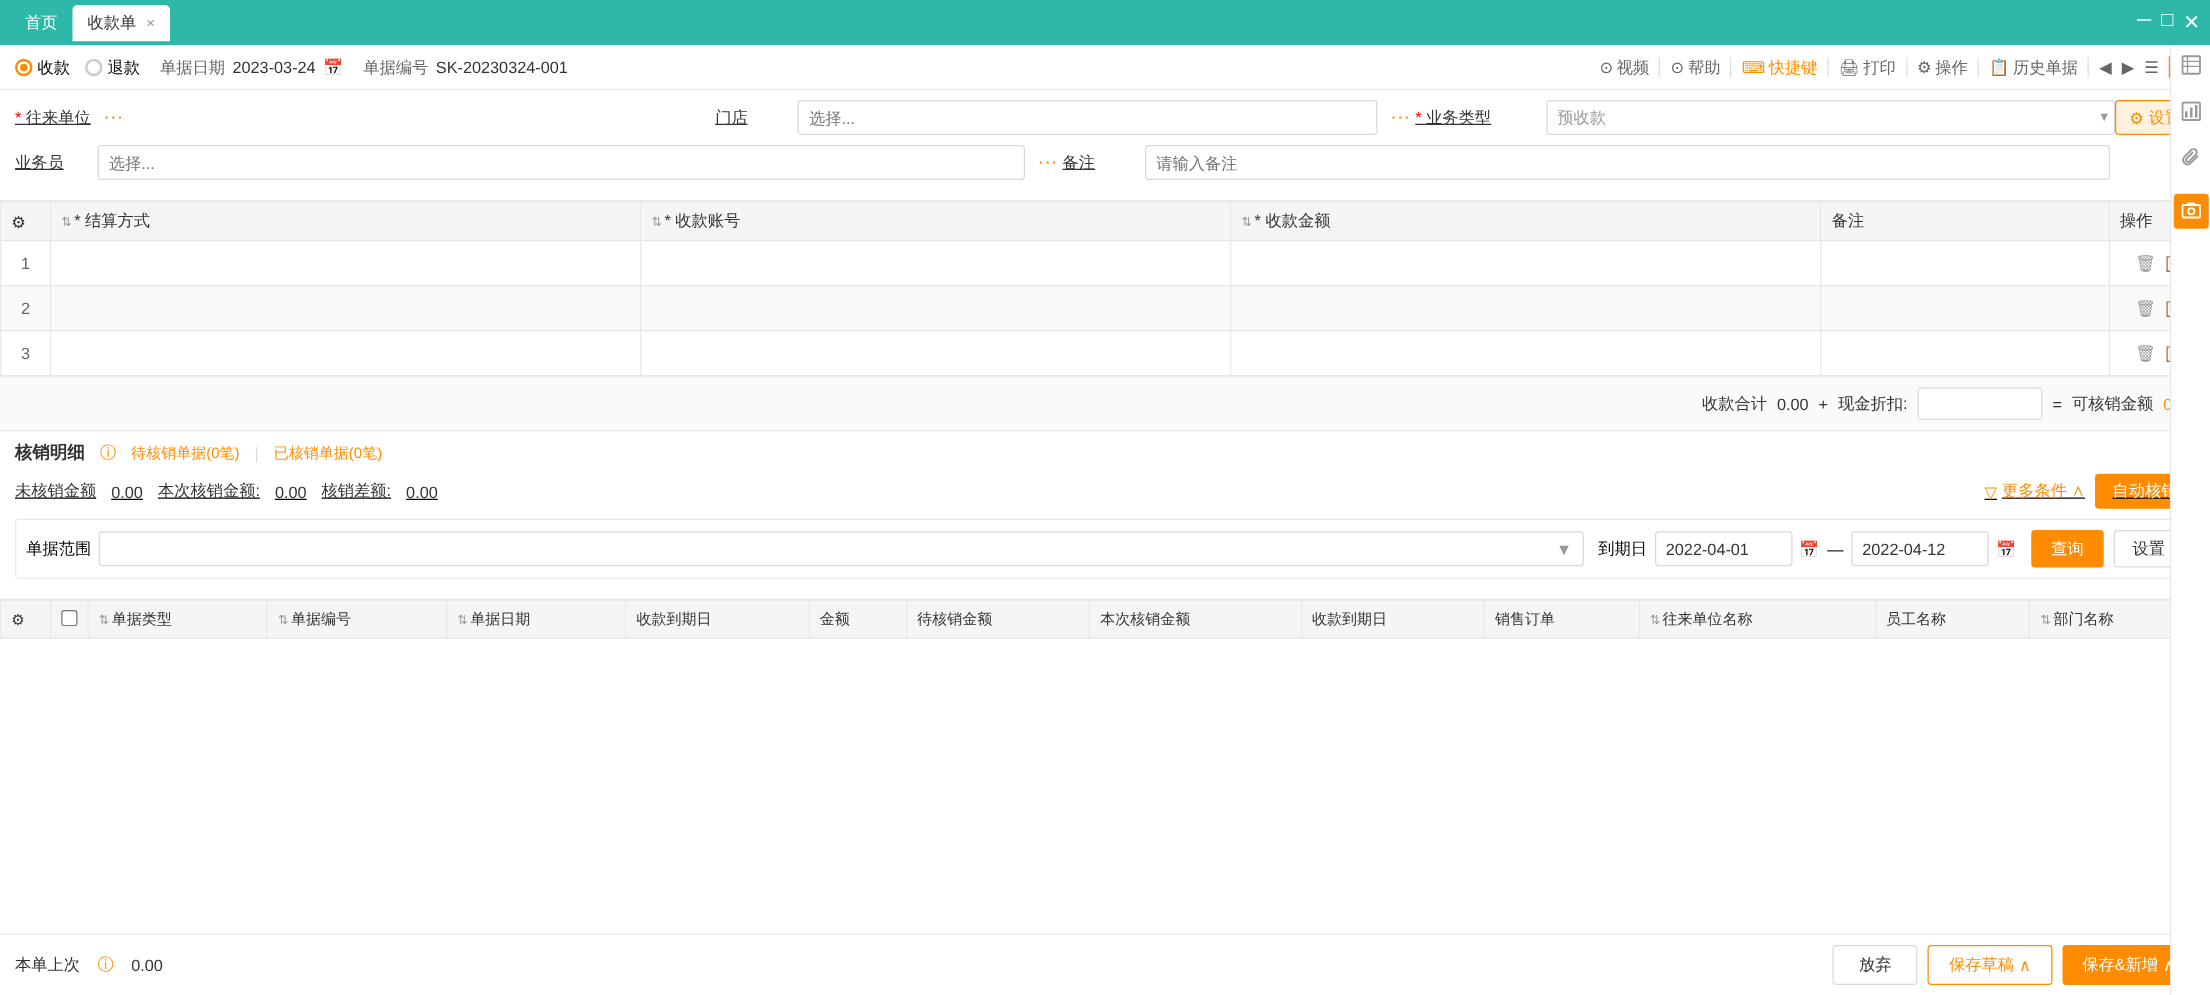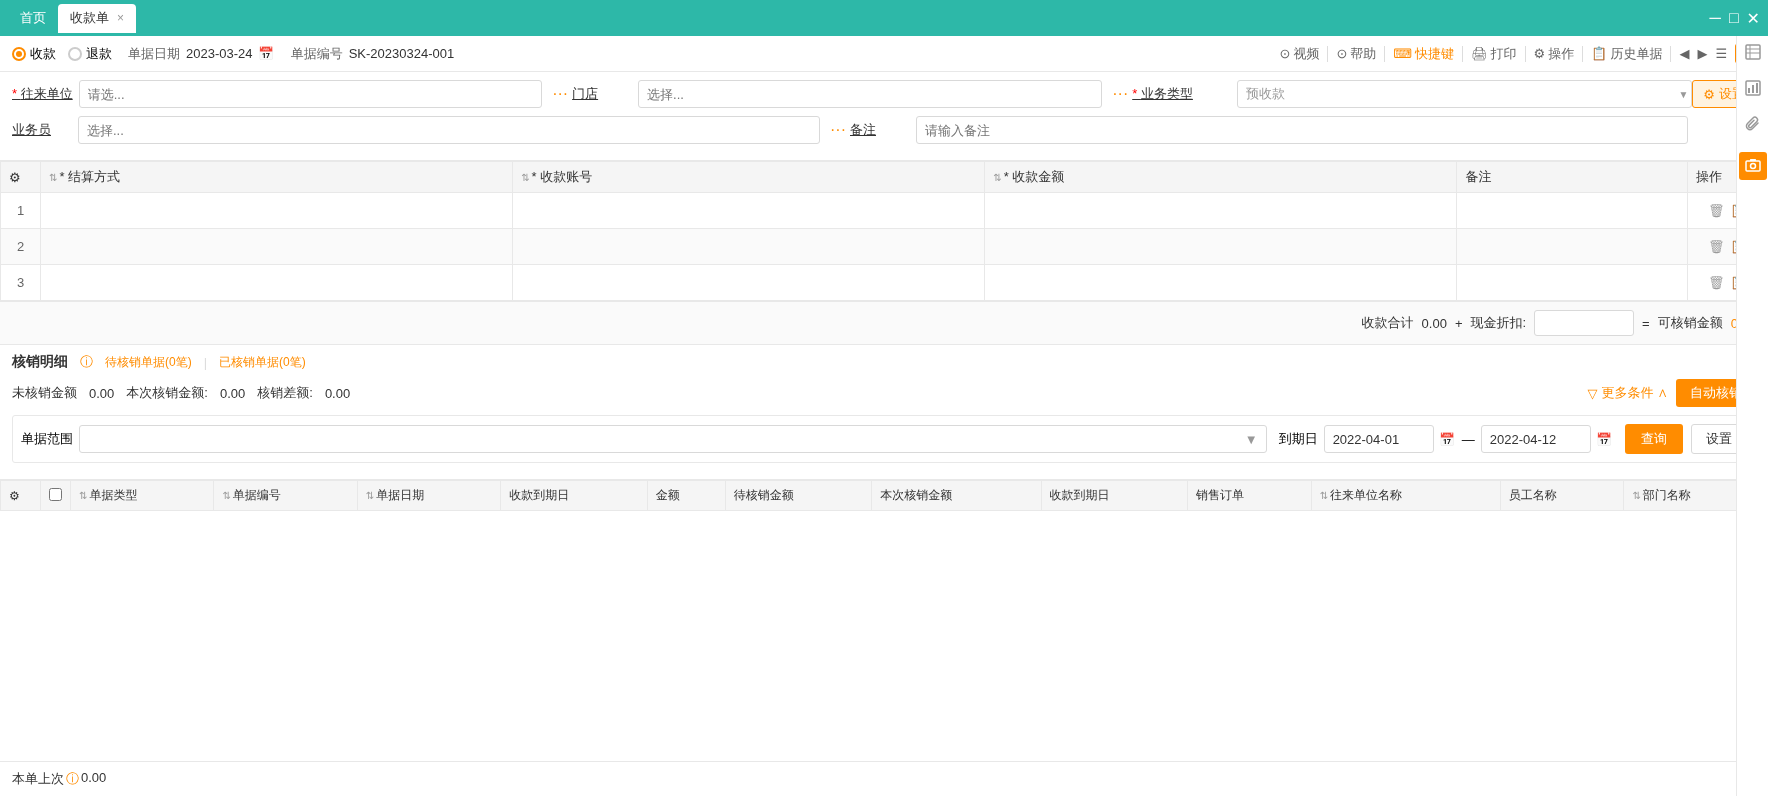--- a/index.html
+++ b/index.html
@@ -287,21 +287,21 @@
 
     
     .bottom-bar {
       display: flex;
       align-items: center;
       justify-content: space-between;
       padding: 8px 12px;
       border-top: 1px solid #e8e8e8;
       background: white;
     }
-    .bottom-info { display: flex; gap: 2px; color: #333; }
+    .bottom-info { display: flex; align-items: center; gap: 14px; color: #333; }
     .bottom-actions { display: flex; gap: 8px; }
     .btn-discard {
       border: 1px solid #d9d9d9;
       background: white;
       padding: 6px 20px;
       border-radius: 3px;
       cursor: pointer;
       color: #333;
     }
     .btn-draft {
@@ -424,21 +424,20 @@
       <span style="color:#666;cursor:pointer;">☰</span>
       <span style="background:#ff8c00;color:white;padding:2px 5px;border-radius:2px;cursor:pointer;">⊞</span>
     </div>
   </div>
 
   <div class="form-area">
     <div class="form-row">
 
       <div class="form-field" style="flex:2;">
         <span class="field-label required">往来单位</span>
-        <input class="field-input" type="text" placeholder="请选..." style="">
         <span class="more-btn">···</span>
       </div>
 
       <div class="form-field" style="flex:2;">
         <span class="field-label">门店</span>
         <input class="field-input" type="text" placeholder="选择..." style="">
         <span class="more-btn">···</span>
       </div>
 
       <div class="form-field" style="flex:2;">
@@ -538,21 +537,21 @@
   </div>
 
   <div class="verify-section">
     <div class="verify-header">
       <span class="verify-title">核销明细</span>
       <span class="info-icon">ⓘ</span>
       <span class="verify-tab">待核销单据(0笔)</span>
       <span style="color:#ddd;">|</span>
       <span class="verify-tab">已核销单据(0笔)</span>
     </div>
-    <div style="display:flex; align-items:center; justify-content:space-between;">
+    <div style="display:flex; align-items:center; justify-content:space-between;text-decoration:underline;">
       <div class="verify-stats">
         <span>未核销金额</span>
         <span>0.00</span>
         <span>本次核销金额:</span>
         <span>0.00</span>
         <span>核销差额:</span>
         <span>0.00</span>
       </div>
       <div class="verify-actions">
         <div class="filter-btn">
@@ -611,20 +610,31 @@
       <tbody>
       </tbody>
     </table>
   </div>
 
   <div class="bottom-bar">
     <div class="bottom-info">
       <span>本单上次</span>
       <span style="color:#ff8c00;">ⓘ</span>
       <span>0.00</span>
+    </div>
+    <div class="bottom-actions">
+      <button class="btn-discard">放弃</button>
+      <button class="btn-draft">
+        <span>保存草稿</span>
+        <span>∧</span>
+      </button>
+      <button class="btn-save">
+        <span>保存&amp;新增</span>
+        <span>∧</span>
+      </button>
     </div>
   </div>
 
 </div>
 
 <div class="right-sidebar">
   <span class="sidebar-icon" title="table">
     <svg width="16" height="16" viewBox="0 0 16 16" fill="none">
         <rect x="1" y="1" width="14" height="14" rx="1" stroke="#999" stroke-width="1.5" fill="none"></rect>
         <line x1="1" y1="5" x2="15" y2="5" stroke="#999" stroke-width="1"></line>

